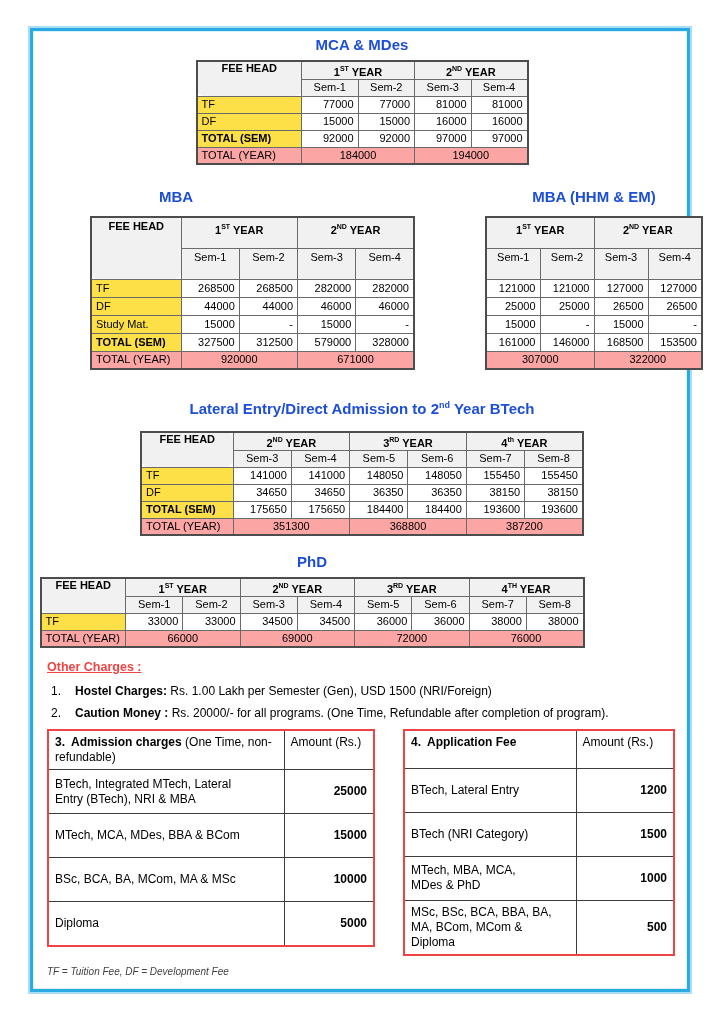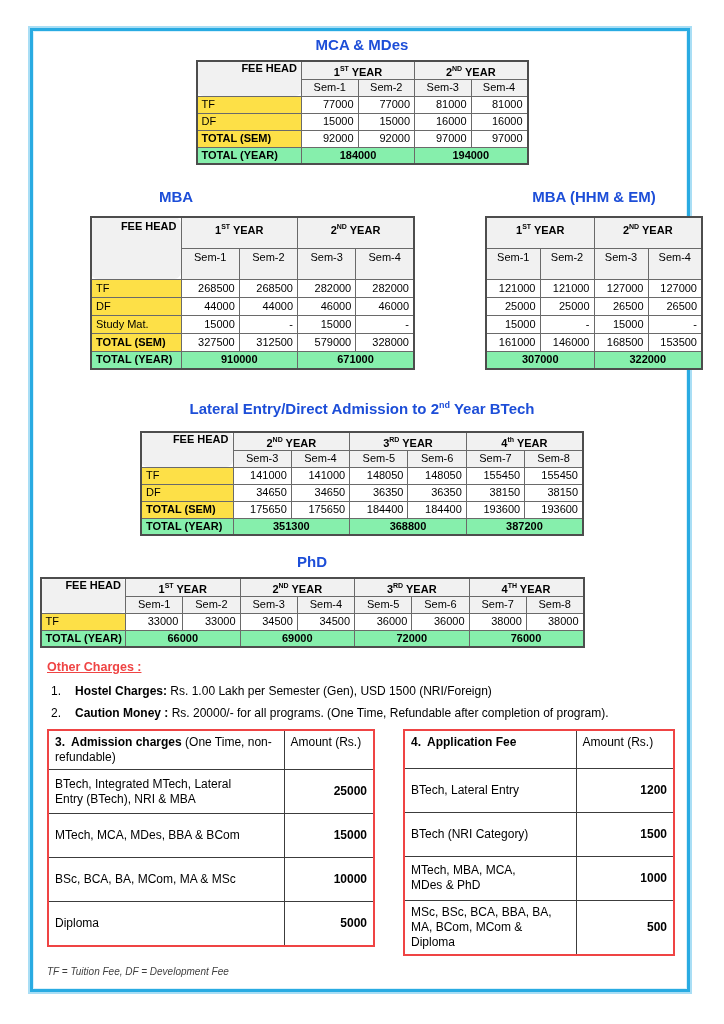--- a/index.html
+++ b/index.html
@@ -17,27 +17,27 @@
 
   .fee-title { font-weight:bold; font-size:15px; line-height:18px; color:#1d4ed8; }
   .fee-title sup { font-size:9px; }
 
   table.fee-table { border-collapse:collapse; table-layout:fixed; border:2px solid #4d4d4d; background:#fff; }
   table.fee-table th, table.fee-table td {
     border:1px solid #6a6a6a; padding:0 4px; font-size:11px; height:17px;
     line-height:13px; white-space:nowrap; overflow:hidden; color:#000;
   }
   table.fee-table sup { font-size:7px; }
-  .feehead { background:#f1f1f1; text-align:right; font-weight:bold; vertical-align:top; padding-top:2px;border-radius:7px; }
+  .feehead { background:#f1f1f1; text-align:center; font-weight:bold; vertical-align:top; padding-top:2px;border-radius:7px; }
   .year { background:#f1f1f1; text-align:center; font-weight:bold; }
   .sem  { background:#f1f1f1; text-align:center; font-weight:normal; }
   .val  { text-align:right; background:#fff; }
   .rowlabel { text-align:left; background:#fde047; }
   .b { font-weight:bold; }
-  tr.total-year td { background:#86efac; font-weight:bold; }
+  tr.total-year td { background:#fca5a5; font-weight:normal; }
   td.ytot { text-align:center; }
 
   
   #fb-mca { left:0; top:36px; width:724px; }
   #fb-mca .fee-title { text-align:center; margin-bottom:6px; }
   #fb-mca table { width:333px; margin:0 auto; }
   #fb-mca col.fh { width:105px; }
 
   #fb-mba { left:90px; top:188px; }
   #fb-mba .fee-title { width:172px; text-align:center; margin-bottom:10px; }
@@ -190,21 +190,21 @@
           </tr>
           <tr>
             <td class="rowlabel b">TOTAL (SEM)</td>
             <td class="val">327500</td>
             <td class="val">312500</td>
             <td class="val">579000</td>
             <td class="val">328000</td>
           </tr>
           <tr class="total-year">
             <td class="rowlabel b">TOTAL (YEAR)</td>
-            <td class="ytot" colspan="2">910000</td>
+            <td class="ytot" colspan="2">920000</td>
             <td class="ytot" colspan="2">671000</td>
           </tr>
         </tbody>
       </table>
     </div>
   <div class="fee-block" id="fb-hhm">
       <div class="fee-title">MBA (HHM &amp; EM)</div>
       <table class="fee-table">
         <colgroup>
           <col>

